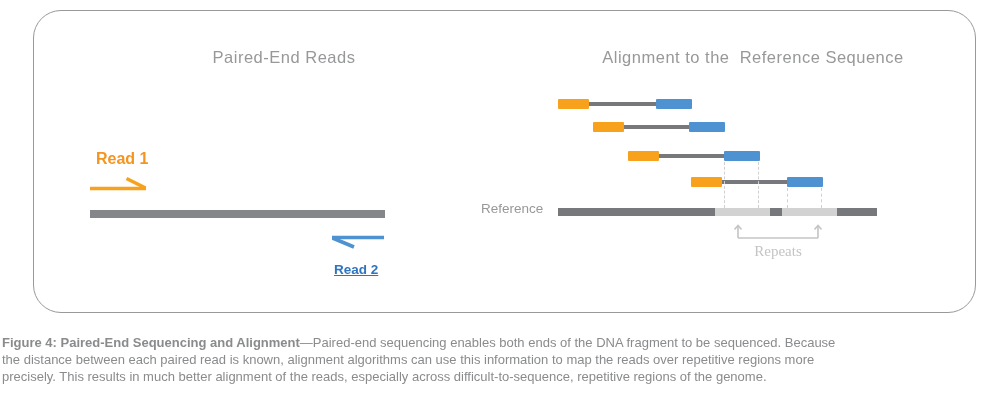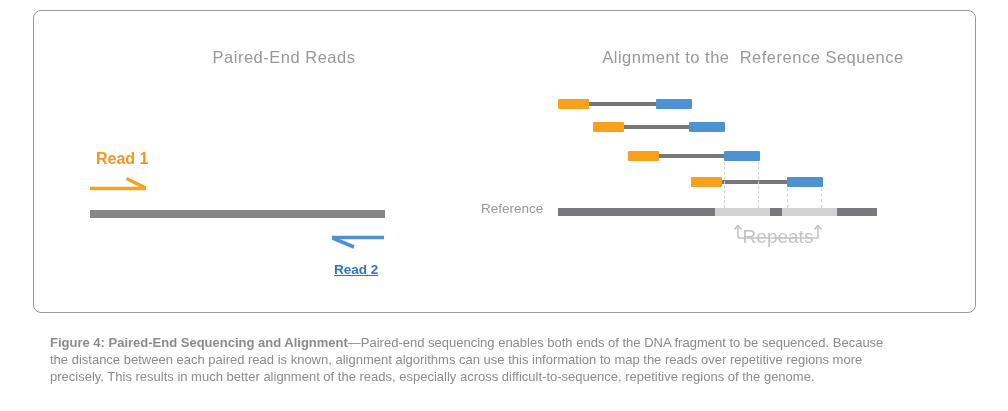--- a/index.html
+++ b/index.html
@@ -2,21 +2,21 @@
 <html style="--orange: #F7A11C; --blue: #4E92D2; --read1-text: #F5941E; --read2-text: #2E74C0; --dark-gray: #77787B; --mid-gray: #85868A; --light-gray: #D2D2D2; --label-gray: #97989A; --faint-gray: #C4C4C6; --dash-gray: #D0D0D0; --caption-gray: #8A8B8D; --border-gray: #98999B;"><head>
 <meta charset="utf-8">
 <style>
   html,body{margin:0;padding:0;background:#ffffff;}
   body{width:1008px;height:411px;position:relative;overflow:hidden;
        font-family:"Liberation Sans", sans-serif;}
   .stage{position:absolute;inset:0;}
 
   
   .panel{position:absolute;left:33px;top:10px;width:941px;height:301px;
-         border:1.5px solid var(--border-gray,#98999B);border-radius:8px;background:#fff;}
+         border:1.5px solid var(--border-gray,#98999B);border-radius:28px;background:#fff;}
 
   
   .panel-title{position:absolute;top:37px;font-size:16.5px;letter-spacing:.5px;
                color:var(--label-gray,#97989A);text-align:center;white-space:pre;}
   .t-left{left:150px;width:200px;}
   .t-right{left:558px;width:322px;}
 
   
   .read1-label{position:absolute;left:96px;top:150px;font-size:16px;font-weight:600;
                color:var(--read1-text,#F5941E);}
@@ -53,27 +53,27 @@
 
   
   .ref-label{position:absolute;left:481px;top:201px;width:68px;font-size:13.5px;
              color:var(--label-gray,#97989A);}
   .ref-bar{position:absolute;left:558px;top:208px;width:319px;height:8px;display:flex;}
   .seg-dark{background:var(--dark-gray,#77787B);height:100%;}
   .seg-light{background:var(--light-gray,#D2D2D2);height:100%;}
 
   
   .bracket{left:731px;top:221px;}
-  .repeats-label{position:absolute;left:734px;top:226px;width:88px;text-align:center;
-                 font-size:19px;color:var(--faint-gray,#C4C4C6);}
+  .repeats-label{position:absolute;left:734px;top:243px;width:88px;text-align:center;
+                 font-size:15px;color:var(--faint-gray,#C4C4C6);font-family:Liberation Serif, serif;}
 
   
   .caption{position:absolute;left:2px;top:335px;width:1005px;font-size:13px;
            line-height:16.8px;color:var(--caption-gray,#8A8B8D);}
-  .caption .ln{white-space:nowrap;margin-left:48px;}
+  .caption .ln{white-space:nowrap;}
   .caption b{font-weight:700;}
 </style>
 </head>
 <body>
 
 <div class="stage">
 
   <div class="panel">
 
     <div class="panel-title t-left">Paired-End Reads</div>

